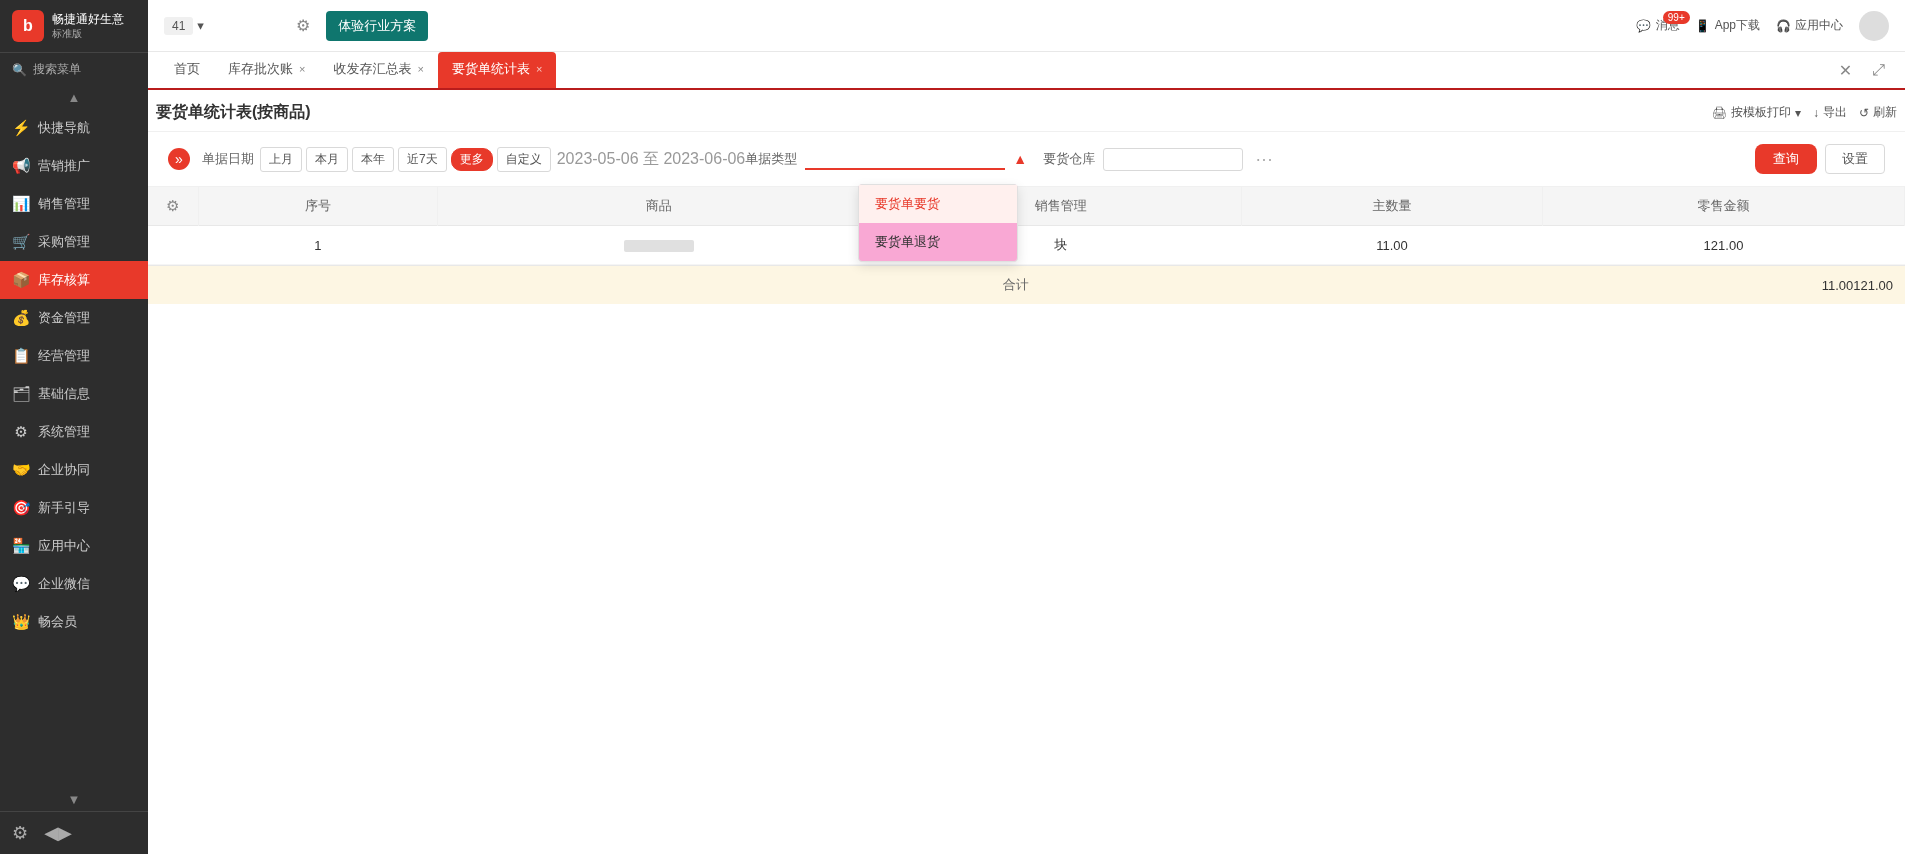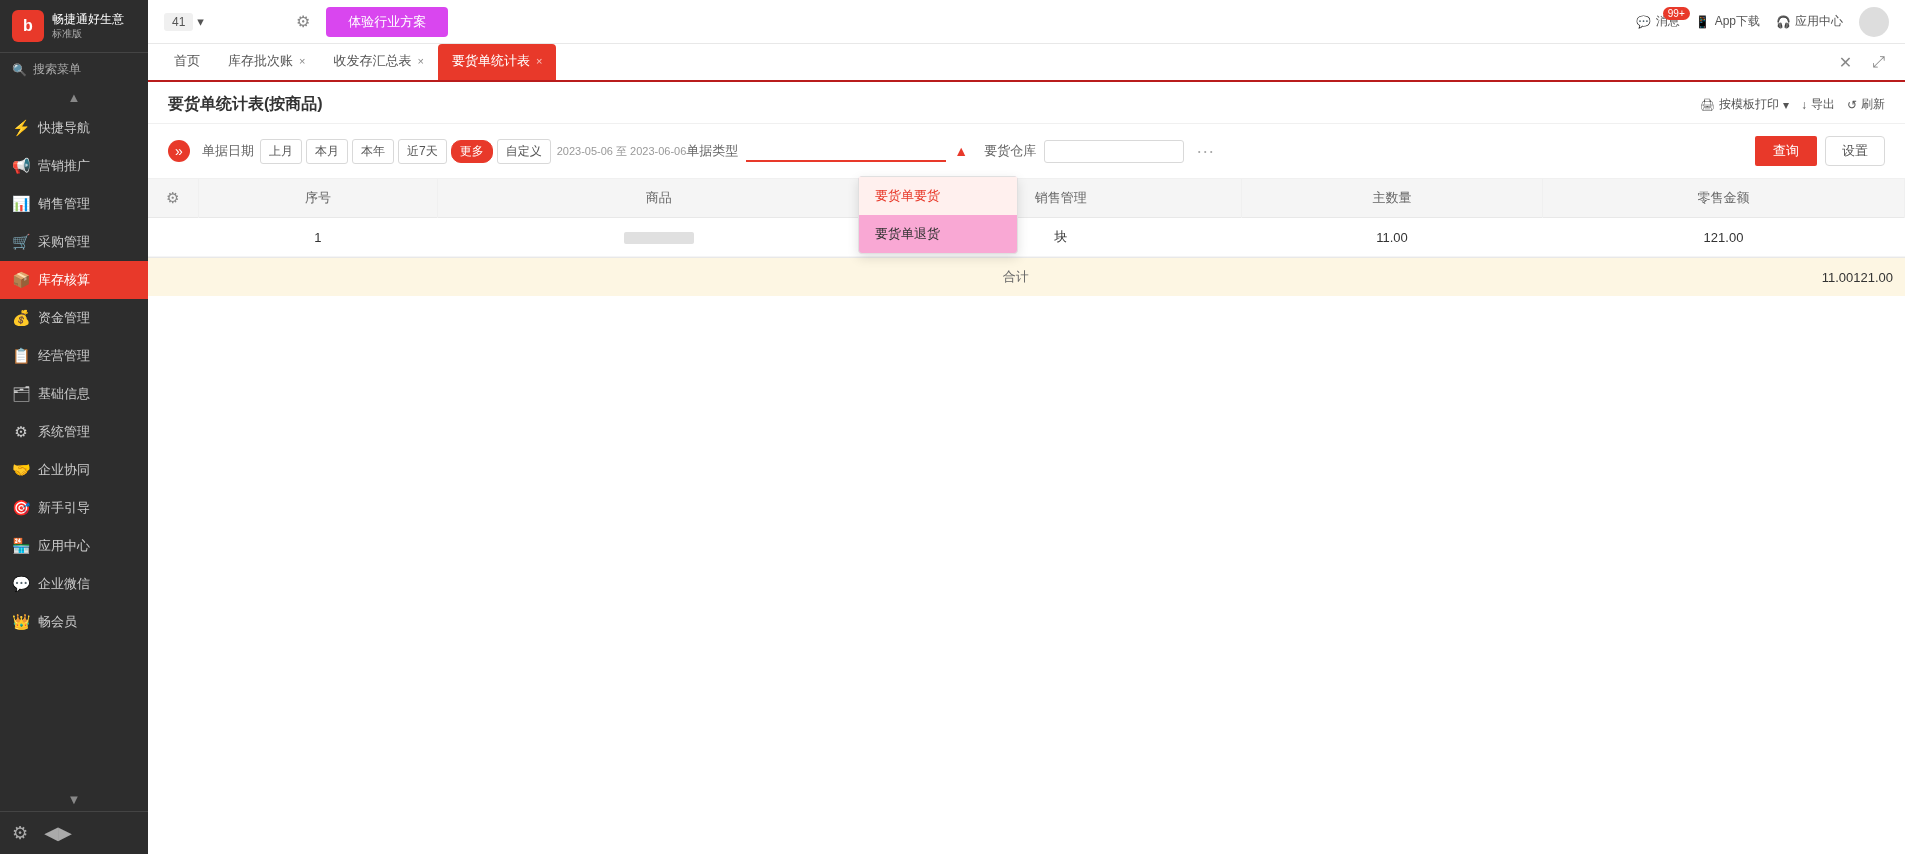--- a/index.html
+++ b/index.html
@@ -84,44 +84,44 @@
       min-width: 0;
     }
 
     
     .top-header {
       background: #fff;
       border-bottom: 1px solid #e8e8e8;
       display: flex;
       align-items: center;
       padding: 0 16px;
-      height: 44px;
+      height: 52px;
       gap: 12px;
     }
     .header-store {
       display: flex;
       align-items: center;
       gap: 4px;
       font-size: 13px;
       color: #555;
       min-width: 120px;
       cursor: pointer;
     }
     .header-store-num {
       background: #f0f0f0;
       padding: 2px 8px;
       border-radius: 3px;
       font-size: 12px;
     }
     .header-gear { color: #888; cursor: pointer; font-size: 16px; margin-right: 4px; }
     .trial-btn {
-      background: #d946ef;
+      background: #0f766e;
       color: #fff;
       border: none;
-      padding: 6px 22px;
+      padding: 6px 12px;
       border-radius: 4px;
       font-size: 13px;
       cursor: pointer;
     }
     .header-right {
       margin-left: auto;
       display: flex;
       align-items: center;
       gap: 16px;
     }
@@ -214,21 +214,21 @@
       background: #fff;
       margin: 0;
       min-height: 100%;
     }
 
     
     .page-title-bar {
       display: flex;
       align-items: center;
       justify-content: space-between;
-      padding: 12px 20px 8px;
+      padding: 12px 8px 8px;
       border-bottom: 1px solid #f0f0f0;
     }
     .page-title {
       font-size: 16px;
       font-weight: 600;
       color: #333;
     }
     .page-actions {
       display: flex;
       align-items: center;
@@ -293,21 +293,21 @@
       color: #555;
     }
     .date-btn.more {
       background: #e8392a;
       color: #fff;
       border-color: #e8392a;
       border-radius: 10px;
       padding: 2px 8px;
     }
     .date-range-text {
-      font-size: 11px;
+      font-size: 16px;
       color: #999;
       white-space: nowrap;
     }
     .filter-type-group {
       display: flex;
       align-items: center;
       gap: 8px;
     }
     .filter-type-input {
       border: none;
@@ -346,21 +346,21 @@
     .filter-actions {
       margin-left: auto;
       display: flex;
       gap: 8px;
     }
     .query-btn {
       background: #e8392a;
       color: #fff;
       border: none;
       padding: 6px 18px;
-      border-radius: 2px;
+      border-radius: 8px;
       cursor: pointer;
       font-size: 13px;
     }
     .settings-btn {
       background: #fff;
       color: #555;
       border: 1px solid #d9d9d9;
       padding: 5px 16px;
       border-radius: 4px;
       cursor: pointer;

